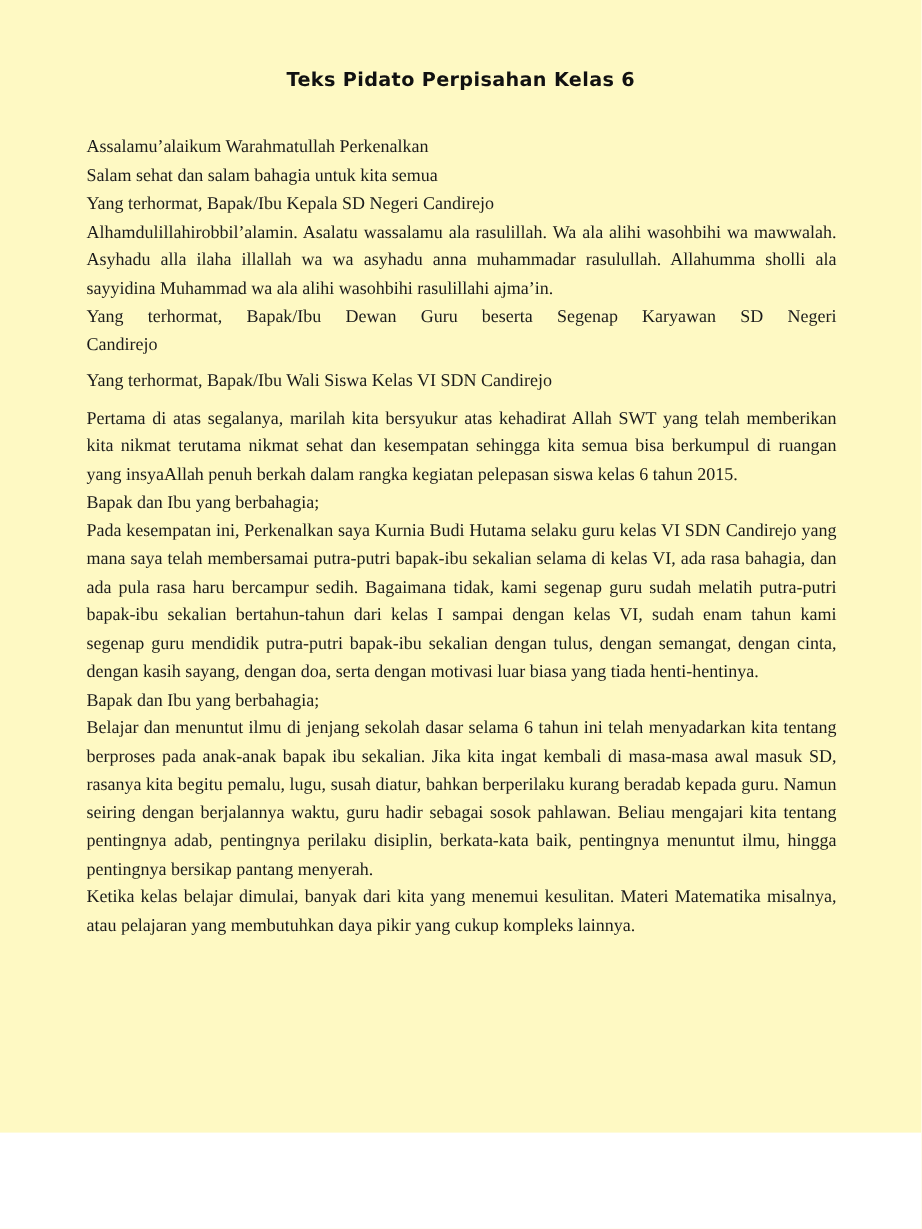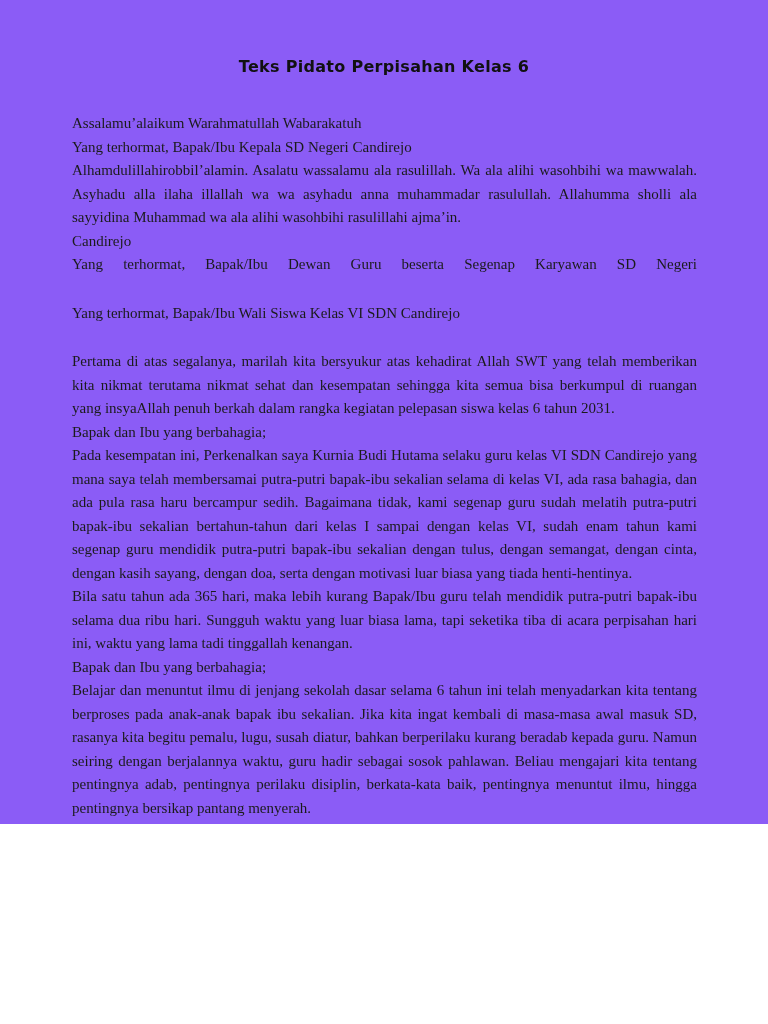--- a/index.html
+++ b/index.html
@@ -2,22 +2,22 @@
 <html><head>
 <meta charset="utf-8">
 <style>
   html, body {
     margin: 0;
     padding: 0;
     background: #ffffff;
   }
   .page {
     width: 768px;
-    height: 824px;
-    background: #8b5cf6;
+    height: 944px;
+    background: #fef9c3;
     overflow: hidden;
     position: relative;
     box-sizing: border-box;
   }
   .doc-title {
     margin: 0;
     padding-top: 57px;
     text-align: center;
     font-family: "DejaVu Sans", sans-serif;
     font-weight: bold;
@@ -30,44 +30,45 @@
     font-family: "Liberation Serif", serif;
     font-size: 15px;
     line-height: 23.5px;
     color: #1b1b1b;
     text-align: justify;
   }
   .block {
     margin: 0;
   }
   .block.spaced {
-    margin-top: 25px;
+    margin-top: 7px;
   }
   .hline {
     display: block;
   }
   .jfull {
     text-align: justify;
     text-align-last: justify;
   }
 </style>
 </head>
 <body>
 
 <div class="page">
   <h1 class="doc-title">Teks Pidato Perpisahan Kelas 6</h1>
   <div class="doc-body">
-      <p class="block">Assalamu’alaikum Warahmatullah Wabarakatuh</p>
+      <p class="block">Assalamu’alaikum Warahmatullah Perkenalkan</p>
+      <p class="block">Salam sehat dan salam bahagia untuk kita semua</p>
       <p class="block">Yang terhormat, Bapak/Ibu Kepala SD Negeri Candirejo</p>
       <p class="block">Alhamdulillahirobbil’alamin. Asalatu wassalamu ala rasulillah. Wa ala alihi wasohbihi wa mawwalah. Asyhadu alla ilaha illallah wa wa asyhadu anna muhammadar rasulullah. Allahumma sholli ala sayyidina Muhammad wa ala alihi wasohbihi rasulillahi ajma’in.</p>
       <p class="block">
+        <span class="hline jfull">Yang terhormat, Bapak/Ibu Dewan Guru beserta Segenap Karyawan SD Negeri</span>
         <span class="hline">Candirejo</span>
-        <span class="hline jfull">Yang terhormat, Bapak/Ibu Dewan Guru beserta Segenap Karyawan SD Negeri</span>
       </p>
       <p class="block spaced">Yang terhormat, Bapak/Ibu Wali Siswa Kelas VI SDN Candirejo</p>
-      <p class="block spaced">Pertama di atas segalanya, marilah kita bersyukur atas kehadirat Allah SWT yang telah memberikan kita nikmat terutama nikmat sehat dan kesempatan sehingga kita semua bisa berkumpul di ruangan yang insyaAllah penuh berkah dalam rangka kegiatan pelepasan siswa kelas 6 tahun 2031.</p>
+      <p class="block spaced">Pertama di atas segalanya, marilah kita bersyukur atas kehadirat Allah SWT yang telah memberikan kita nikmat terutama nikmat sehat dan kesempatan sehingga kita semua bisa berkumpul di ruangan yang insyaAllah penuh berkah dalam rangka kegiatan pelepasan siswa kelas 6 tahun 2015.</p>
       <p class="block">Bapak dan Ibu yang berbahagia;</p>
       <p class="block">Pada kesempatan ini, Perkenalkan saya Kurnia Budi Hutama selaku guru kelas VI SDN Candirejo yang mana saya telah membersamai putra-putri bapak-ibu sekalian selama di kelas VI, ada rasa bahagia, dan ada pula rasa haru bercampur sedih. Bagaimana tidak, kami segenap guru sudah melatih putra-putri bapak-ibu sekalian bertahun-tahun dari kelas I sampai dengan kelas VI, sudah enam tahun kami segenap guru mendidik putra-putri bapak-ibu sekalian dengan tulus, dengan semangat, dengan cinta, dengan kasih sayang, dengan doa, serta dengan motivasi luar biasa yang tiada henti-hentinya.</p>
-      <p class="block">Bila satu tahun ada 365 hari, maka lebih kurang Bapak/Ibu guru telah mendidik putra-putri bapak-ibu selama dua ribu hari. Sungguh waktu yang luar biasa lama, tapi seketika tiba di acara perpisahan hari ini, waktu yang lama tadi tinggallah kenangan.</p>
       <p class="block">Bapak dan Ibu yang berbahagia;</p>
       <p class="block">Belajar dan menuntut ilmu di jenjang sekolah dasar selama 6 tahun ini telah menyadarkan kita tentang berproses pada anak-anak bapak ibu sekalian. Jika kita ingat kembali di masa-masa awal masuk SD, rasanya kita begitu pemalu, lugu, susah diatur, bahkan berperilaku kurang beradab kepada guru. Namun seiring dengan berjalannya waktu, guru hadir sebagai sosok pahlawan. Beliau mengajari kita tentang pentingnya adab, pentingnya perilaku disiplin, berkata-kata baik, pentingnya menuntut ilmu, hingga pentingnya bersikap pantang menyerah.</p>
+      <p class="block">Ketika kelas belajar dimulai, banyak dari kita yang menemui kesulitan. Materi Matematika misalnya, atau pelajaran yang membutuhkan daya pikir yang cukup kompleks lainnya.</p>
     </div>
 </div>
 
 </body></html>

